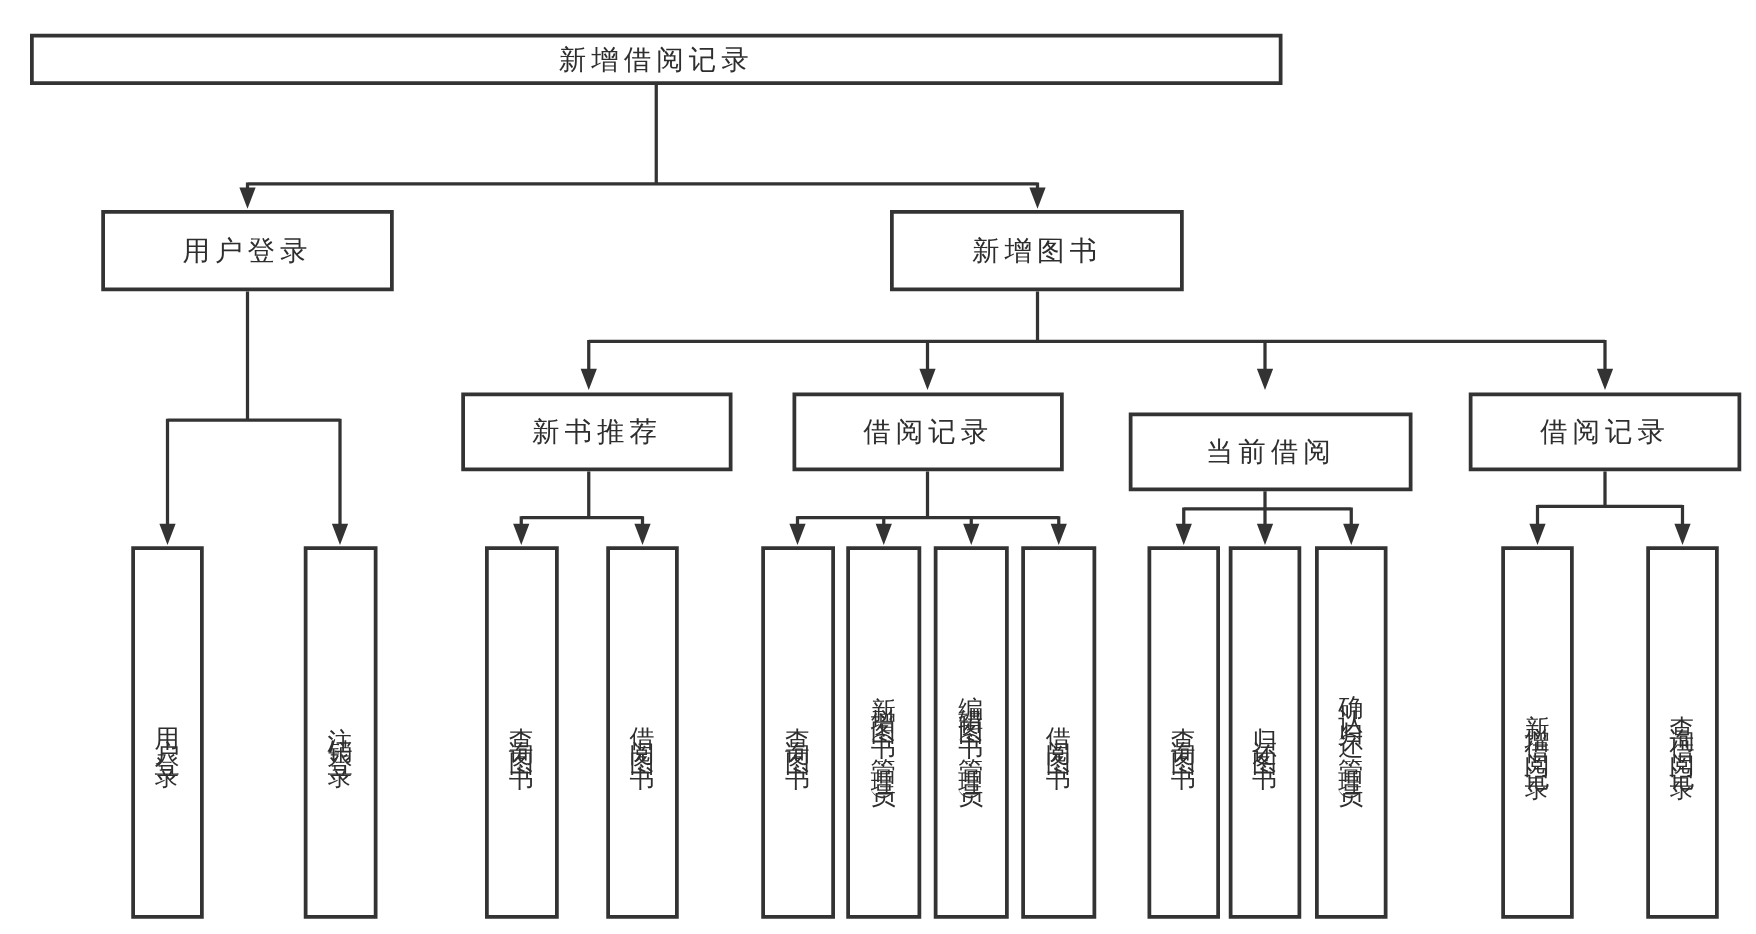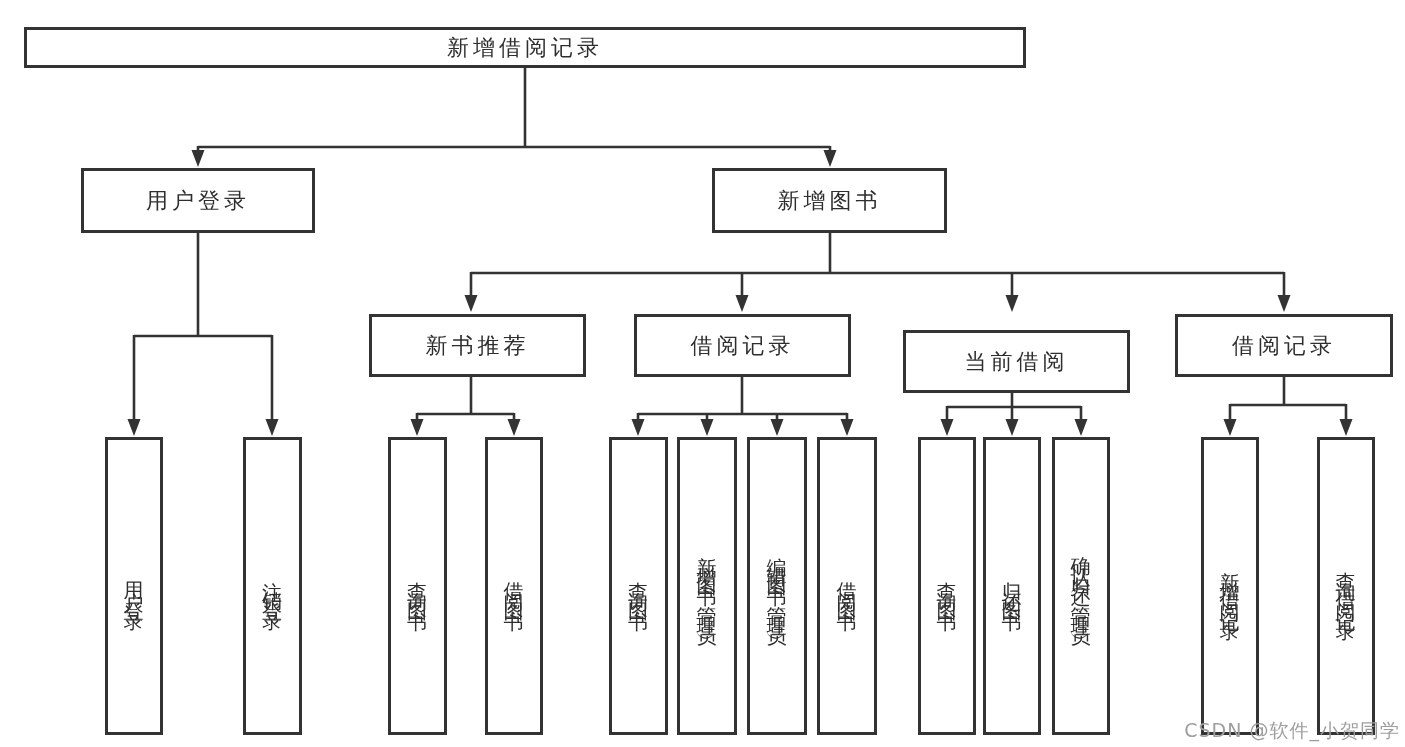--- a/index.html
+++ b/index.html
@@ -121,15 +121,14 @@
     <span>确认归还（管理员）</span>
   </div>
 
   <div class="node v" style="left:1201px;top:437px;width:58px;height:298px">
     <span>新增借阅记录</span>
   </div>
   <div class="node v" style="left:1317px;top:437px;width:58px;height:298px">
     <span>查询借阅记录</span>
   </div>
 
-  <div class="watermark">CSDN @软件_小贺同学</div>
 
 </div>
 
 </body></html>

